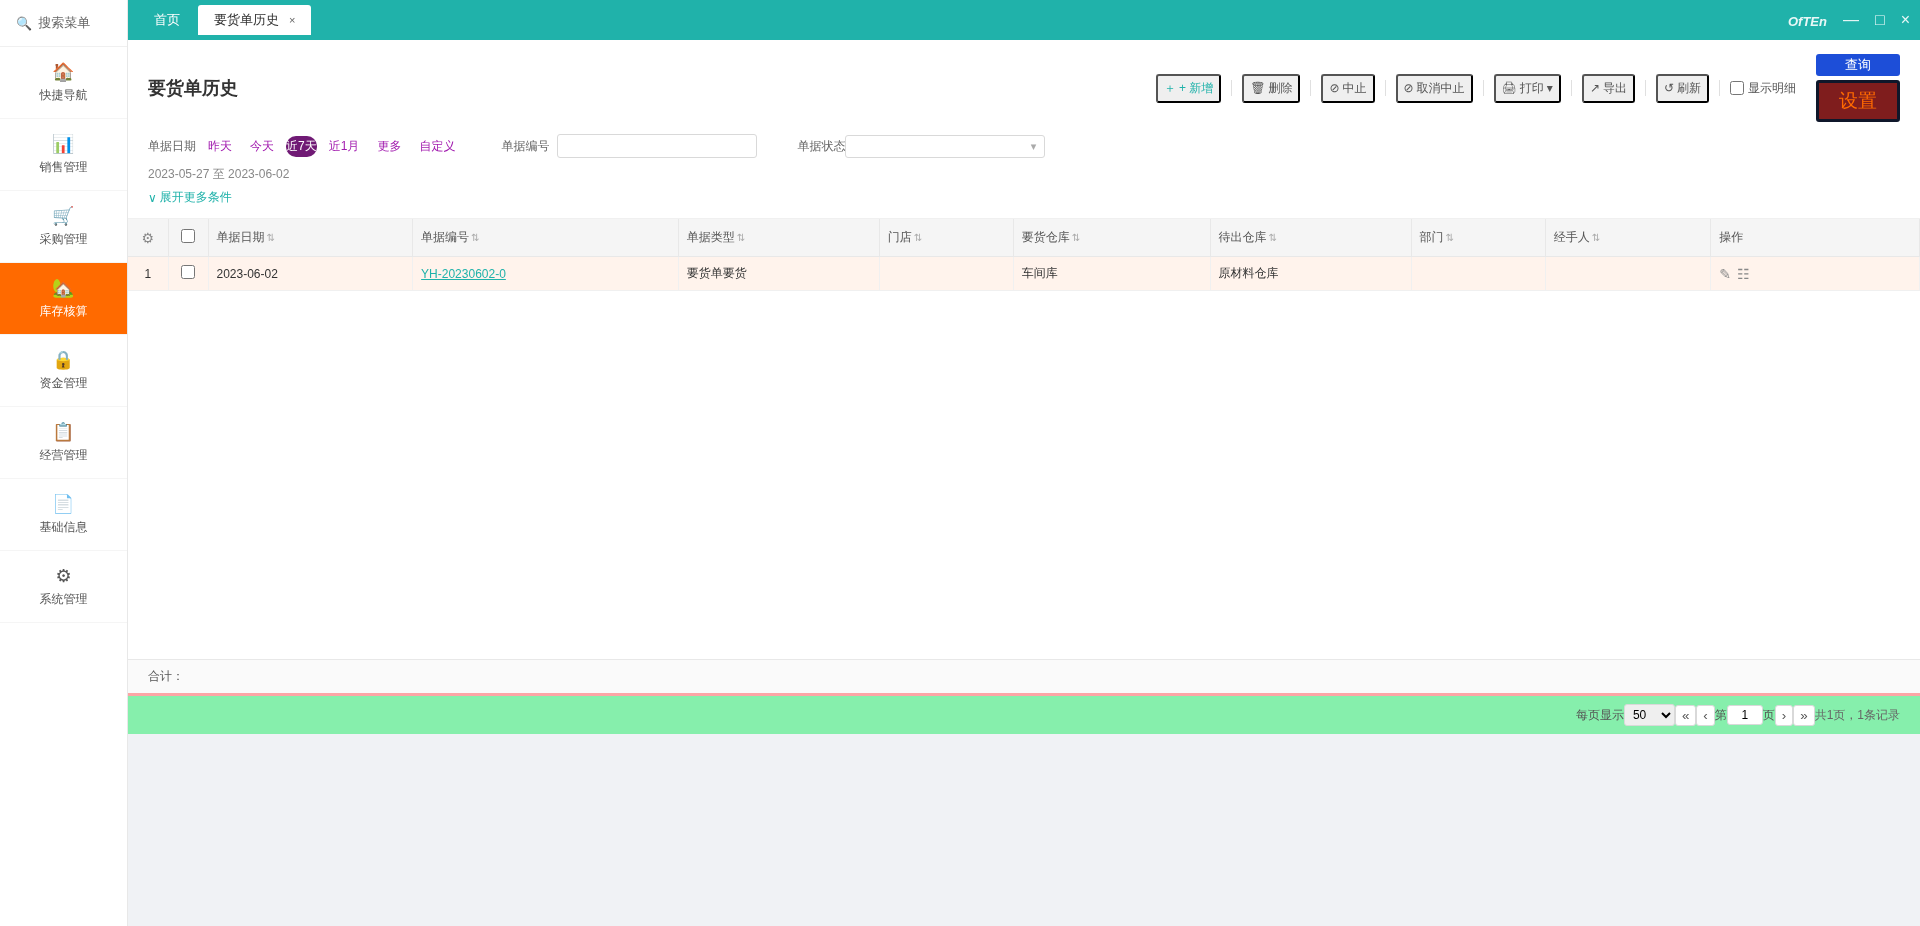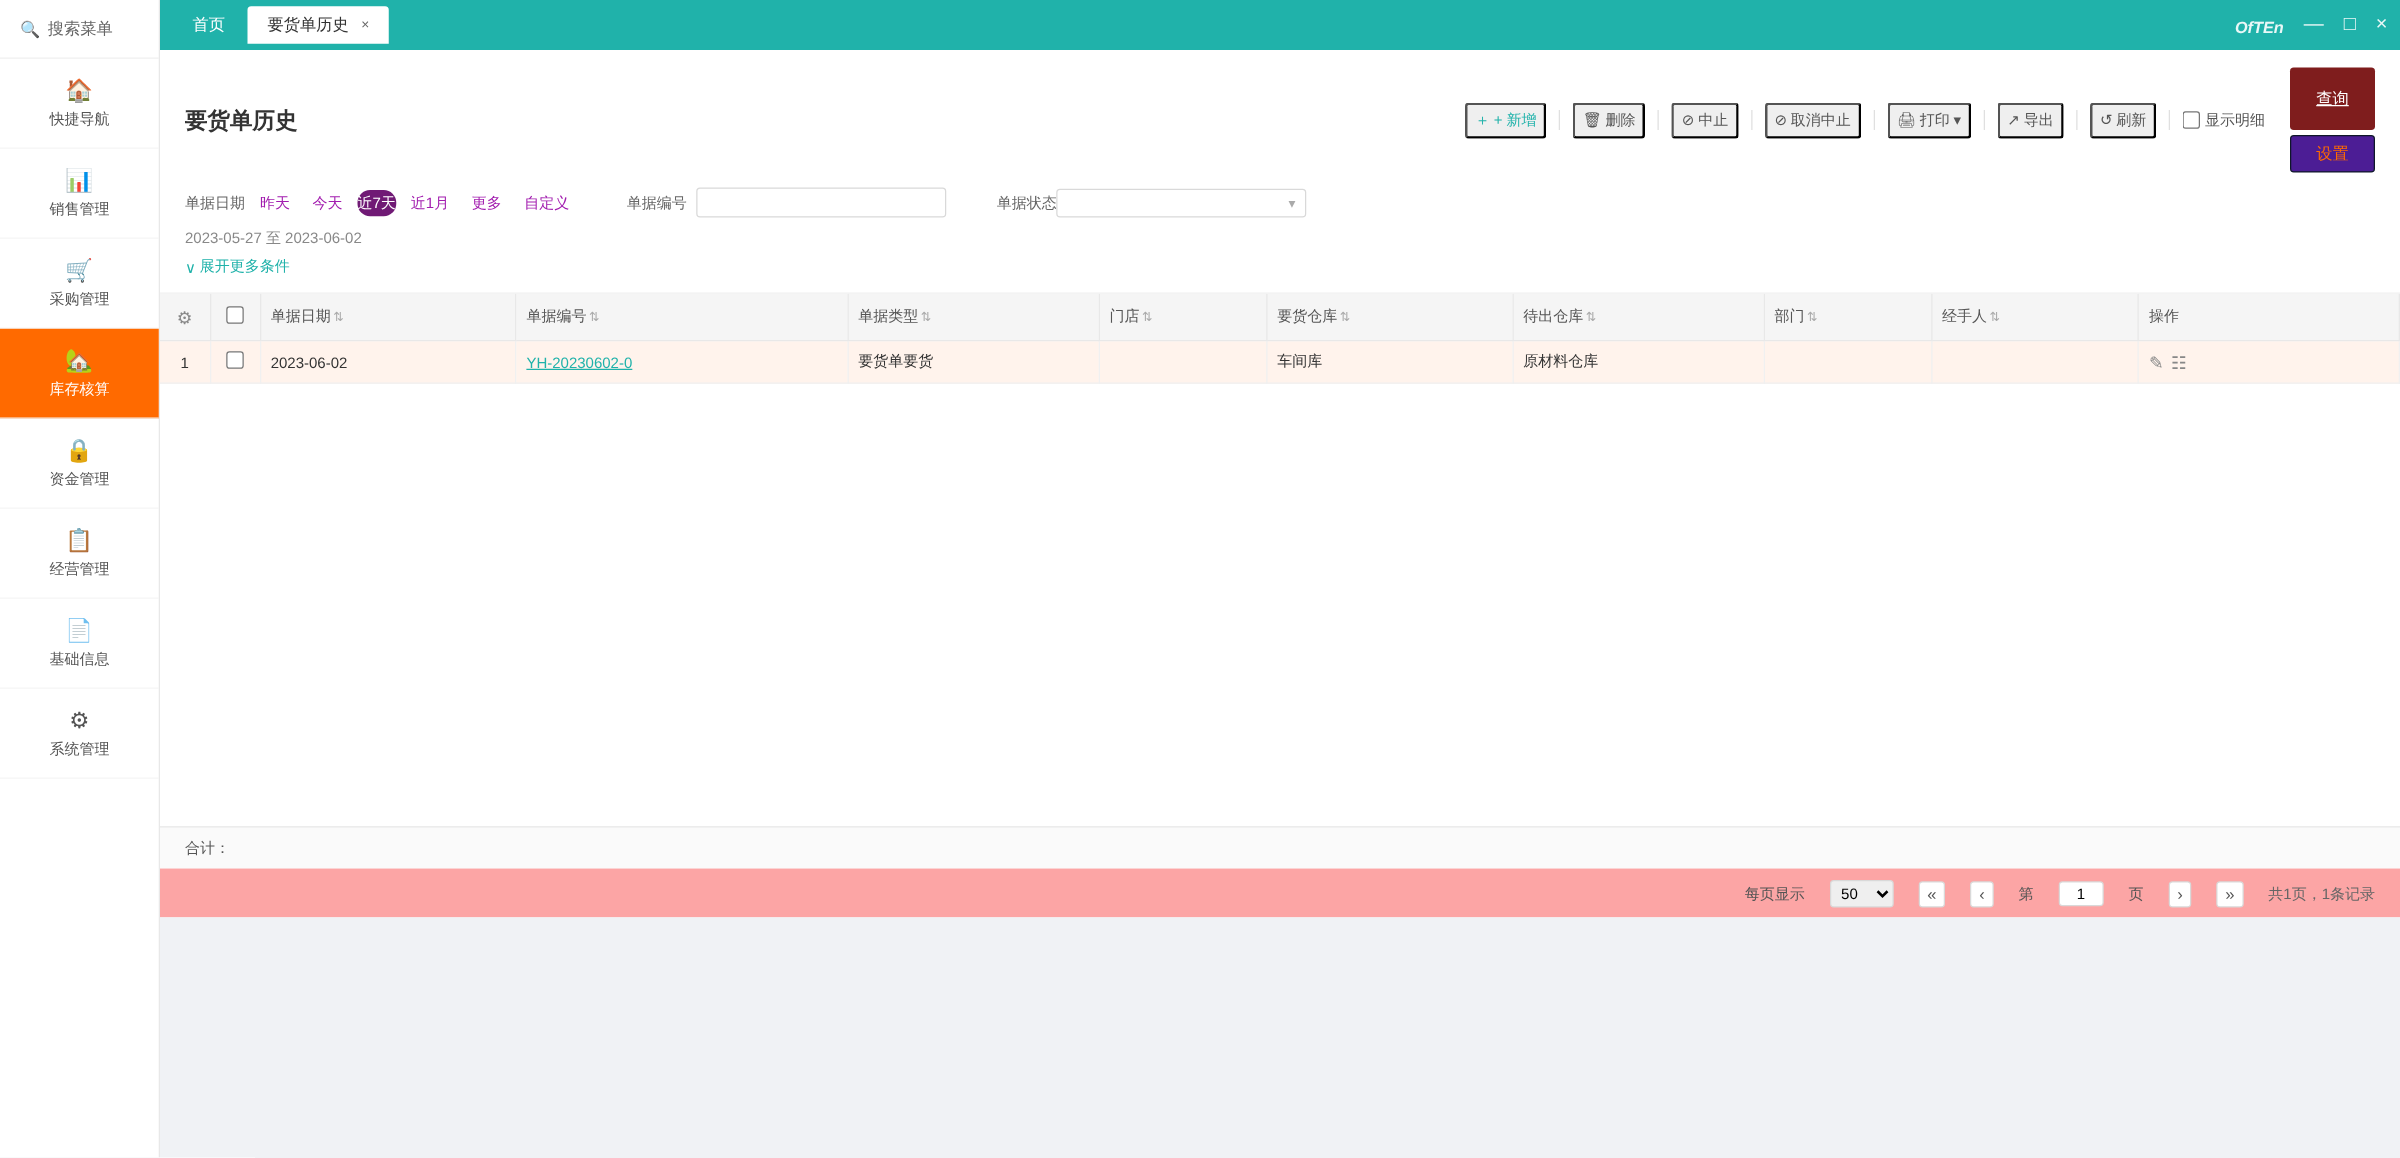--- a/index.html
+++ b/index.html
@@ -27,22 +27,22 @@
     
     .content { flex: 1; background: #fff; display: flex; flex-direction: column; overflow: hidden; }
 
     
     .page-header { padding: 14px 20px 0 20px; display: flex; align-items: center; justify-content: space-between; flex-shrink: 0; }
     .page-title { font-size: 18px; font-weight: bold; color: #333; }
     .toolbar { display: flex; align-items: center; gap: 10px; }
     .toolbar-btn { display: flex; align-items: center; gap: 3px; color: #555; font-size: 12px; cursor: pointer; padding: 4px 6px; border-radius: 3px; }
     .toolbar-btn-add { color: #20b2aa; }
     .toolbar-divider { width: 1px; height: 16px; background: #e0e0e0; }
-    .btn-query { background: #7f1d1d; color: #fff; border: none; padding: 16px 20px; border-radius: 3px; cursor: pointer; font-size: 13px; text-decoration: underline; }
-    .btn-settings { background: #4c1d95; color: #ff6a00; border: 1px solid #0f172a; padding: 5px 20px; border-radius: 3px; cursor: pointer; font-size: 13px; }
+    .btn-query { background: #1d4ed8; color: #fff; border: none; padding: 2px 20px; border-radius: 3px; cursor: pointer; font-size: 13px; }
+    .btn-settings { background: #7f1d1d; color: #ff6a00; border: 3px solid #0f172a; padding: 5px 20px; border-radius: 3px; cursor: pointer; font-size: 19px; }
     .display-detail { display: flex; align-items: center; gap: 4px; font-size: 12px; color: #555; cursor: pointer; }
 
     
     .filter-area { padding: 12px 20px; border-bottom: 1px solid #f0f0f0; flex-shrink: 0; }
     .filter-row { display: flex; align-items: center; gap: 20px; margin-bottom: 6px; }
     .filter-label { color: #666; font-size: 12px; white-space: nowrap; }
     .date-filter { display: flex; align-items: center; gap: 6px; }
     .date-btn { padding: 2px 6px; font-size: 12px; color: #a21caf; cursor: pointer; border-radius: 10px; }
     .date-btn.active { background: #701a75; color: #fff; border-radius: 10px; padding: 2px 0; }
     .date-range { font-size: 12px; color: #888; margin-top: 2px; }
@@ -62,21 +62,21 @@
     .sort-icon { color: #aaa; font-size: 10px; }
     .th-content { display: flex; align-items: center; gap: 2px; }
     .settings-icon { font-size: 14px; color: #888; cursor: pointer; }
     .op-icons { display: flex; gap: 6px; }
     .op-icon { color: #888; font-size: 14px; cursor: pointer; }
 
     
     .footer-summary { background: #fafafa; border-top: 1px solid #e8e8e8; padding: 8px 20px; font-size: 12px; color: #555; flex-shrink: 0; display: flex; align-items: center; gap: 10px; }
 
     
-    .pagination { background: #fca5a5; border-top: 1px solid #fca5a5; padding: 8px 20px; display: flex; align-items: center; justify-content: flex-end; gap: 20px; font-size: 12px; color: #555; flex-shrink: 0; }
+    .pagination { background: #86efac; border-top: 3px solid #fca5a5; padding: 8px 20px; display: flex; align-items: center; justify-content: flex-end; gap: 0; font-size: 12px; color: #555; flex-shrink: 0; }
     .page-select { border: 1px solid #d9d9d9; padding: 2px 4px; border-radius: 3px; font-size: 12px; }
     .page-btn { padding: 2px 6px; cursor: pointer; color: #555; border: 1px solid #d9d9d9; border-radius: 3px; background: #fff; }
     .page-input { border: 1px solid #d9d9d9; padding: 2px 6px; border-radius: 3px; font-size: 12px; width: 36px; text-align: center; }
     .page-info { color: #666; }
 
     .checkbox { width: 14px; height: 14px; cursor: pointer; }
   </style>
 </head>
 <body>
 

